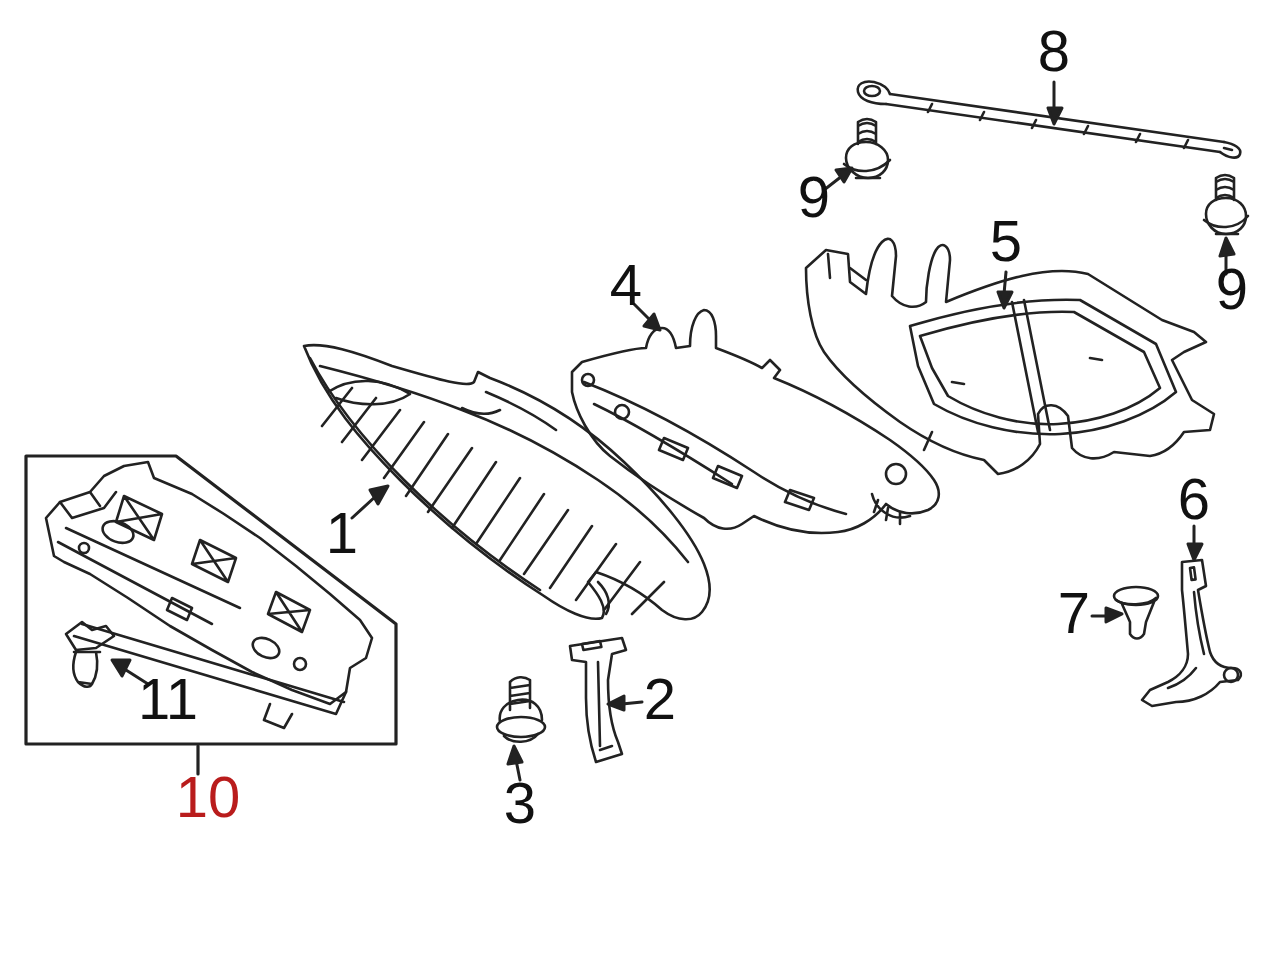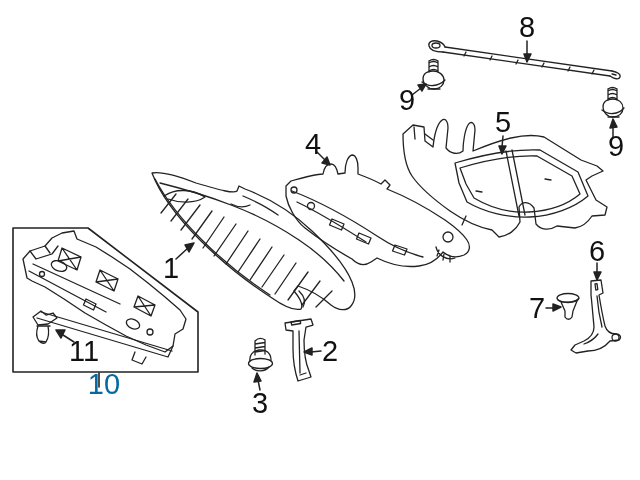--- a/index.html
+++ b/index.html
@@ -175,16 +175,16 @@
   <div class="callout" style="left: 171px; top: 268px; color: rgb(17, 17, 17);">1</div>
   <div class="callout" style="left: 330px; top: 351px; color: rgb(17, 17, 17);">2</div>
   <div class="callout" style="left: 260px; top: 403px; color: rgb(17, 17, 17);">3</div>
   <div class="callout" style="left: 313px; top: 144px; color: rgb(17, 17, 17);">4</div>
   <div class="callout" style="left: 503px; top: 122px; color: rgb(17, 17, 17);">5</div>
   <div class="callout" style="left: 597px; top: 251px; color: rgb(17, 17, 17);">6</div>
   <div class="callout" style="left: 537px; top: 308px; color: rgb(17, 17, 17);">7</div>
   <div class="callout" style="left: 527px; top: 27px; color: rgb(17, 17, 17);">8</div>
   <div class="callout" style="left: 407px; top: 100px; color: rgb(17, 17, 17);">9</div>
   <div class="callout" style="left: 616px; top: 146px; color: rgb(17, 17, 17);">9</div>
-  <div class="callout" style="left: 104px; top: 384px; color: #0369a1;">10</div>
+  <div class="callout" style="left: 104px; top: 400px; color: #b91c1c;">10</div>
   <div class="callout" style="left: 84px; top: 351px; color: rgb(17, 17, 17);">11</div>
 
 </div>
 
 </body></html>

